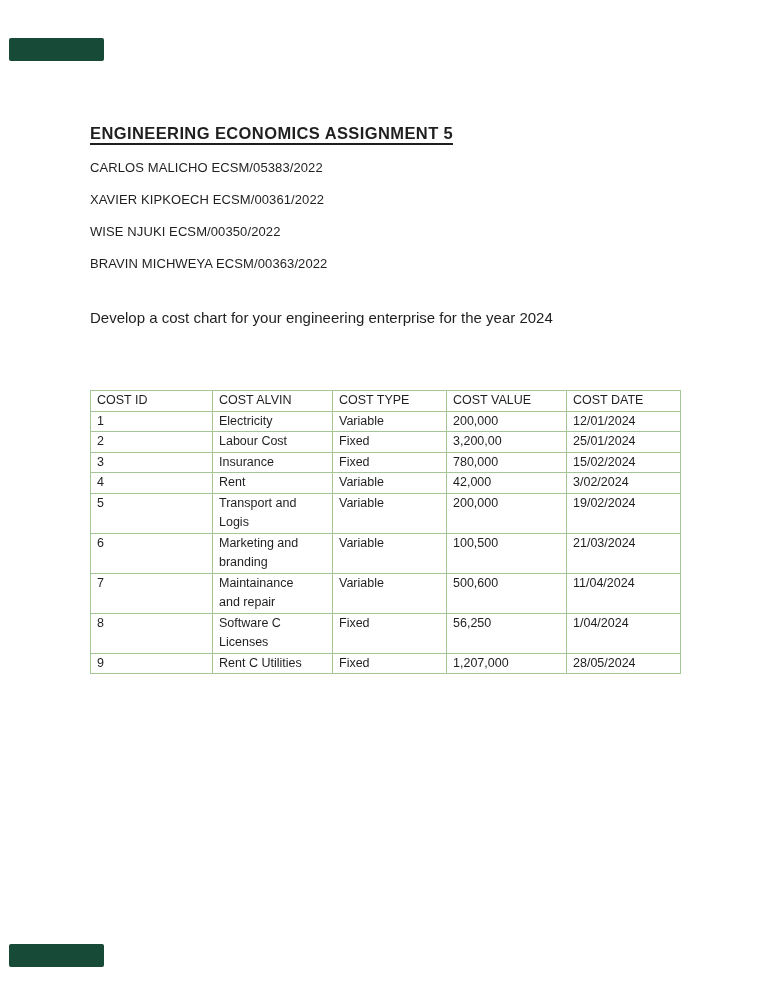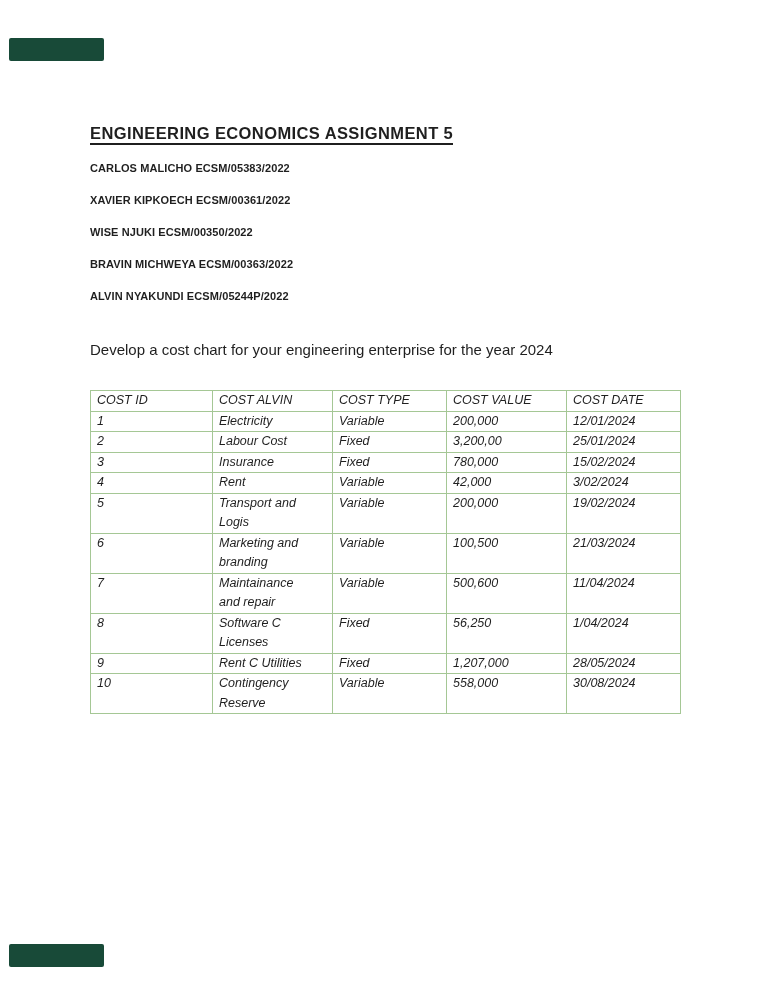--- a/index.html
+++ b/index.html
@@ -36,36 +36,34 @@
     font-weight: bold;
     letter-spacing: 0.4px;
   }
   .doc-title .underline {
     border-bottom: 2px solid var(--text, #1f1f1f);
     padding-bottom: 1px;
   }
   .students { margin-top: 16px; }
   .students p {
     margin: 0 0 16px 0;
-    font-size: 11px;
+    font-size: 13px;
     line-height: 16px;
     letter-spacing: 0.1px;
-    font-weight: bold;
   }
   .prompt {
     margin: 38px 0 0 0;
     font-size: 15px;
     line-height: 16px;
   }
   table.cost-table {
-    margin-top: 32px;
+    margin-top: 64px;
     border-collapse: collapse;
     width: 590px;
     table-layout: fixed;
-    font-style: italic;
   }
   .cost-table th, .cost-table td {
     border: 1px solid var(--table_border, #a5c795);
     padding: 0 6px;
     font-size: 12.5px;
     line-height: 19.5px;
     font-weight: normal;
     text-align: left;
     vertical-align: top;
     white-space: pre-line;
@@ -82,21 +80,20 @@
 
   <div class="content">
 
     <h1 class="doc-title"><span class="underline">ENGINEERING ECONOMICS ASSIGNMENT 5</span></h1>
 
     <div class="students">
       <p>CARLOS MALICHO ECSM/05383/2022</p>
       <p>XAVIER KIPKOECH ECSM/00361/2022</p>
       <p>WISE NJUKI ECSM/00350/2022</p>
       <p>BRAVIN MICHWEYA ECSM/00363/2022</p>
-      <p>ALVIN NYAKUNDI ECSM/05244P/2022</p>
     </div>
 
     <p class="prompt">Develop a cost chart for your engineering enterprise for the year 2024</p>
 
     <table class="cost-table">
       <colgroup>
         <col style="width:122px">
         <col style="width:120px">
         <col style="width:114px">
         <col style="width:120px">
@@ -172,25 +169,17 @@
           <td>56,250</td>
           <td>1/04/2024</td>
         </tr>
         <tr>
           <td>9</td>
           <td>Rent C Utilities</td>
           <td>Fixed</td>
           <td>1,207,000</td>
           <td>28/05/2024</td>
         </tr>
-        <tr>
-          <td>10</td>
-          <td>Contingency
-Reserve</td>
-          <td>Variable</td>
-          <td>558,000</td>
-          <td>30/08/2024</td>
-        </tr>
       </tbody>
     </table>
 
   </div>
 </div>
 
 </body></html>

